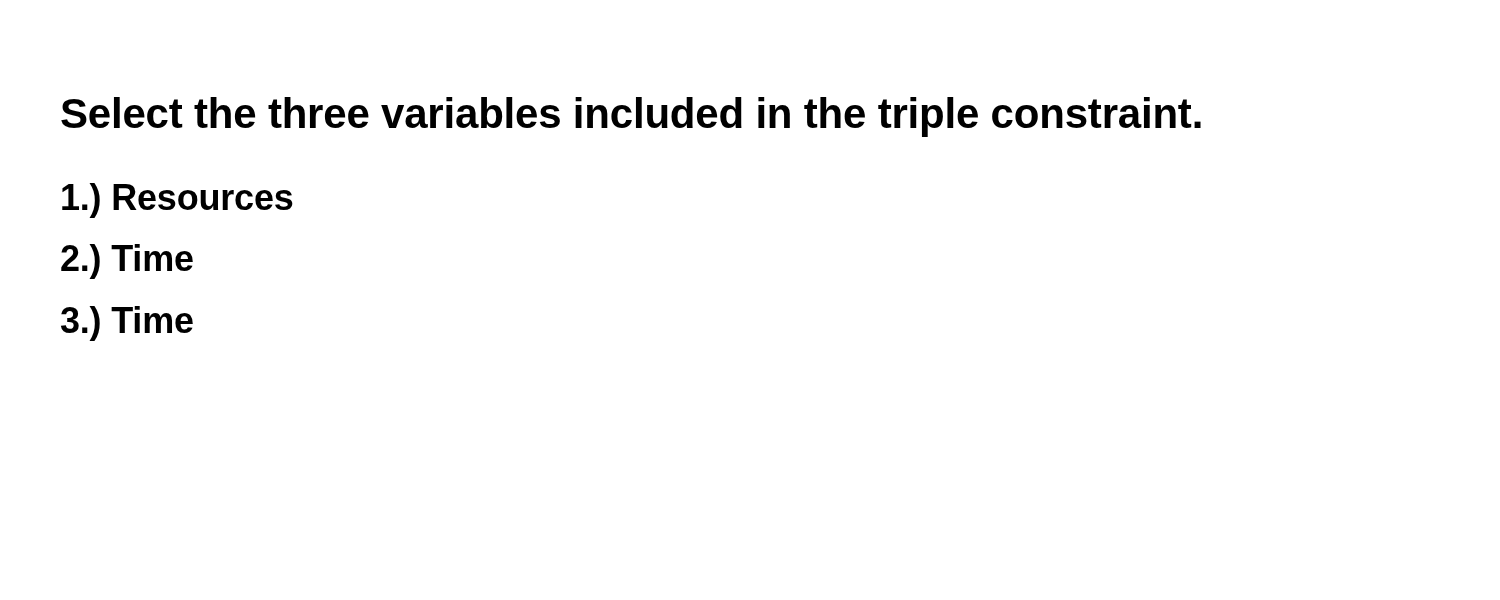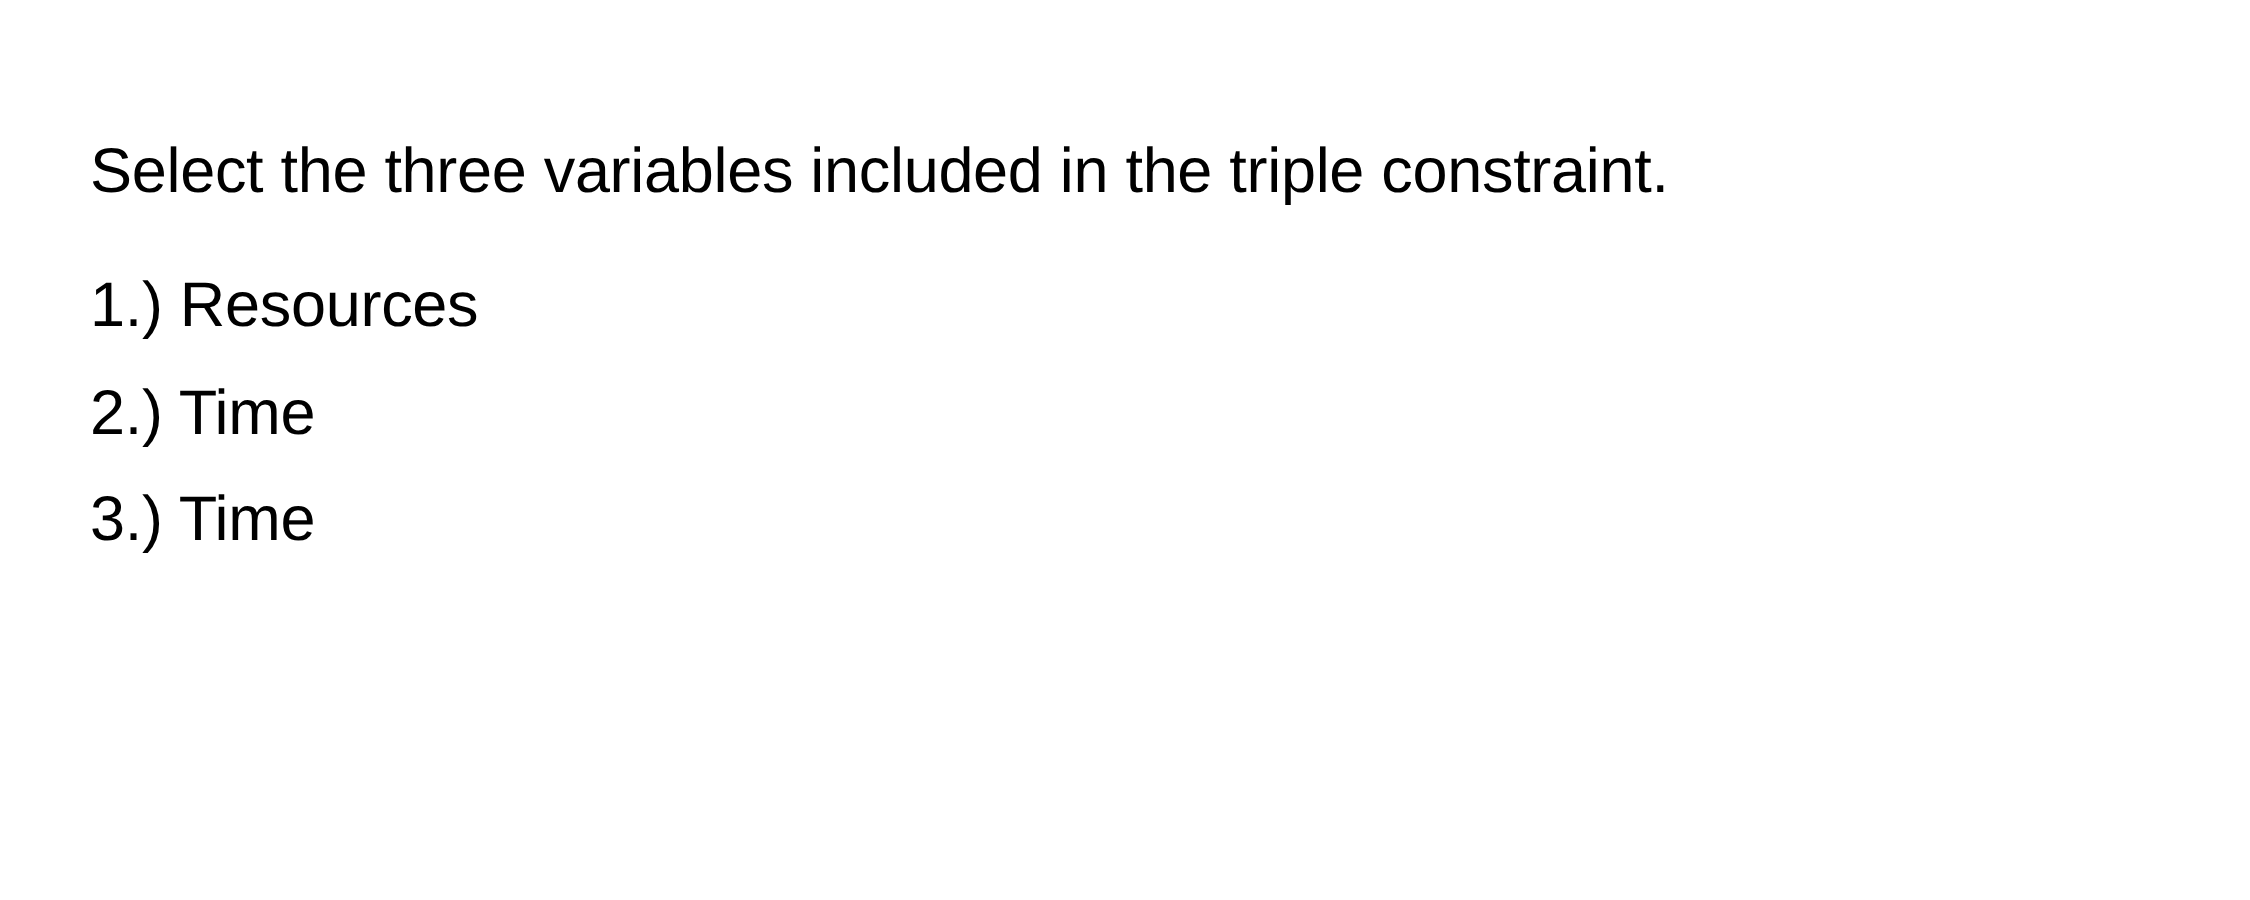--- a/index.html
+++ b/index.html
@@ -11,28 +11,28 @@
       width: 1500px;
       height: 600px;
       background: #ffffff;
       font-family: -apple-system, BlinkMacSystemFont, "Segoe UI", Helvetica, Arial, sans-serif;
       color: #000000;
       padding: 80px 60px;
     }
     .question {
       font-size: 42px;
       line-height: 1.6;
-      font-weight: 400;
+      font-weight: 700;
       margin-bottom: 20px;
       letter-spacing: -0.2px;
     }
     .list-item {
-      font-size: 42px;
+      font-size: 36px;
       line-height: 1.7;
-      font-weight: 400;
+      font-weight: 700;
       letter-spacing: -0.2px;
     }
     .item-number {
       display: inline;
     }
     .item-text {
       display: inline;
     }
   </style>
 </head>

